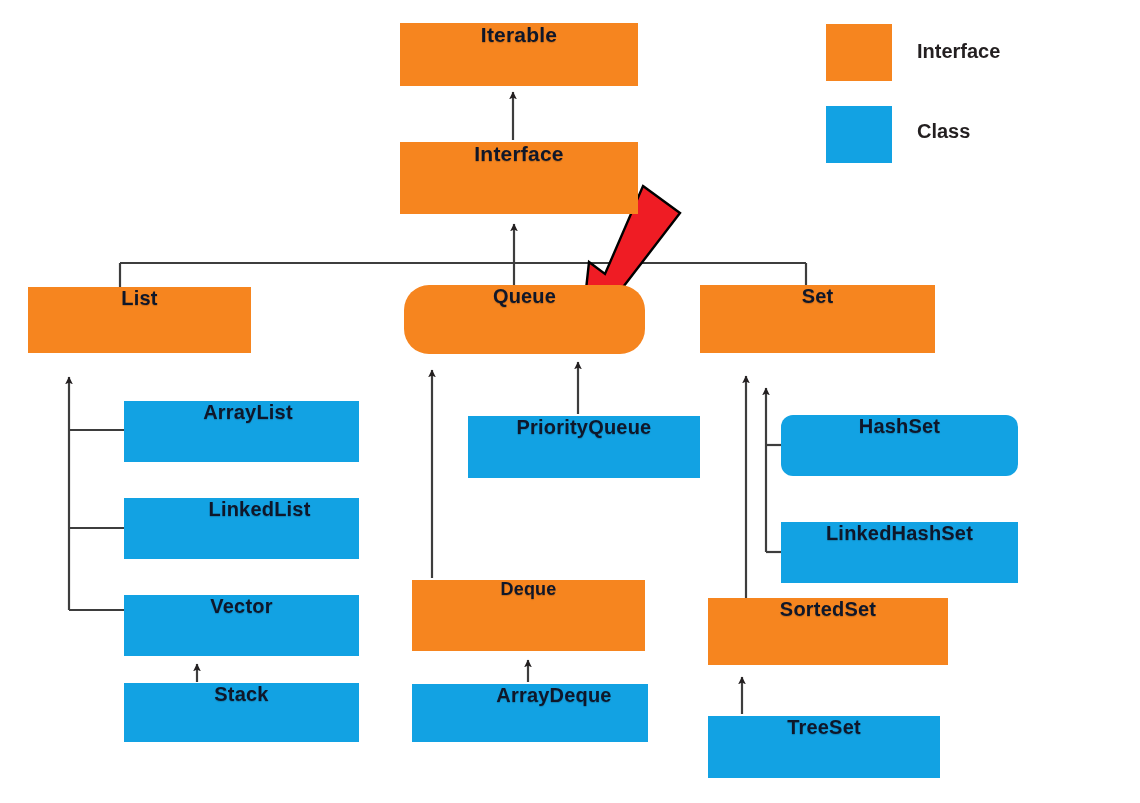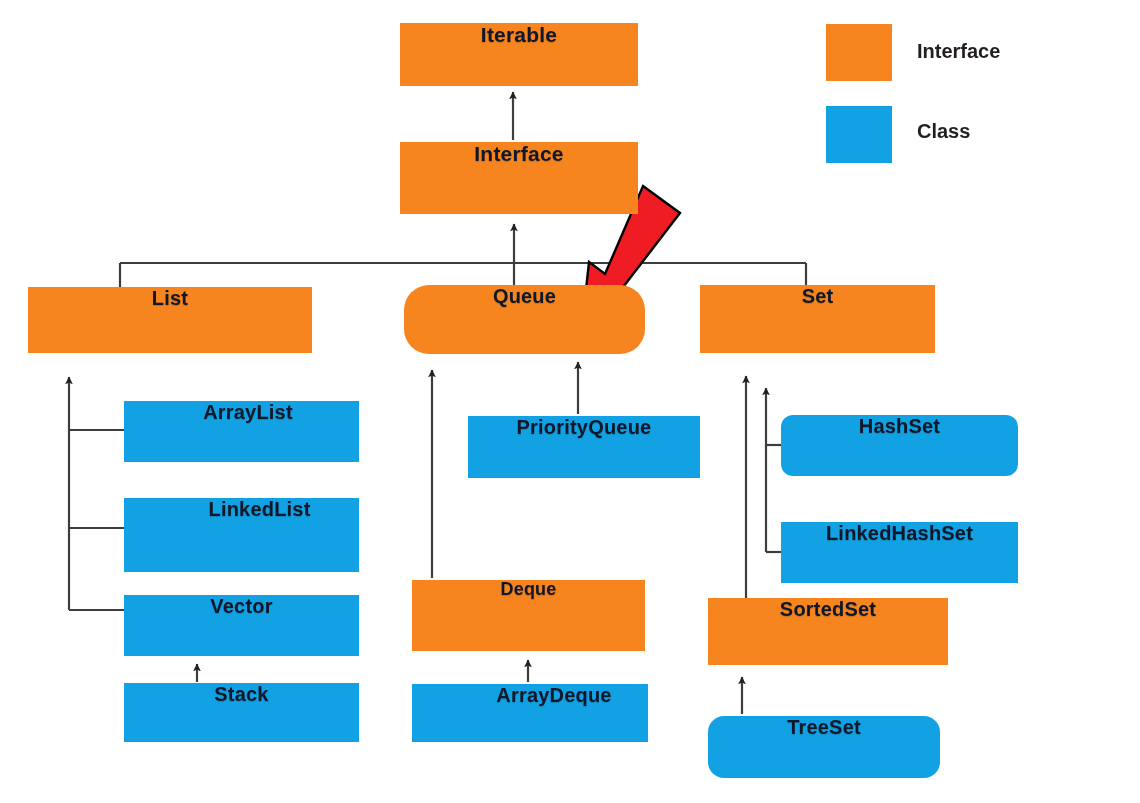--- a/index.html
+++ b/index.html
@@ -123,37 +123,37 @@
   </svg>
 
   <div class="node iface" style="left:400px; top:23px; width:238px; height:63px; font-size:21px;">
     <span>Iterable</span>
   </div>
 
   <div class="node iface" style="left:400px; top:142px; width:238px; height:72px; font-size:21px;">
     <span>Interface</span>
   </div>
 
-  <div class="node iface" style="left:28px; top:287px; width:284px; height:66px; font-size:20px;">
+  <div class="node iface" style="left:28px; top:287px; width:223px; height:66px; font-size:20px;">
     <span>List</span>
   </div>
 
   <div class="node iface" style="left:404px; top:285px; width:241px; height:69px; font-size:20px;border-radius:25px;">
     <span>Queue</span>
   </div>
 
   <div class="node iface" style="left:700px; top:285px; width:235px; height:68px; font-size:20px;">
     <span>Set</span>
   </div>
 
   <div class="node klass" style="left:124px; top:401px; width:235px; height:61px; font-size:20px;padding-left:13px;">
     <span>ArrayList</span>
   </div>
 
-  <div class="node klass" style="left:124px; top:498px; width:235px; height:74px; font-size:20px;padding-left:36px;">
+  <div class="node klass" style="left:124px; top:498px; width:235px; height:61px; font-size:20px;padding-left:36px;">
     <span>LinkedList</span>
   </div>
 
   <div class="node klass" style="left:124px; top:595px; width:235px; height:61px; font-size:20px;">
     <span>Vector</span>
   </div>
 
   <div class="node klass" style="left:124px; top:683px; width:235px; height:59px; font-size:20px;">
     <span>Stack</span>
   </div>
@@ -175,21 +175,21 @@
   </div>
 
   <div class="node klass" style="left:781px; top:522px; width:237px; height:61px; font-size:20px;">
     <span>LinkedHashSet</span>
   </div>
 
   <div class="node iface" style="left:708px; top:598px; width:240px; height:67px; font-size:20px;">
     <span>SortedSet</span>
   </div>
 
-  <div class="node klass" style="left:708px; top:716px; width:232px; height:62px; font-size:20px;border-radius:16px;">
+  <div class="node klass" style="left:708px; top:716px; width:232px; height:62px; font-size:20px;">
     <span>TreeSet</span>
   </div>
 
   <div>
     <div class="legend-swatch" style="left:826px; top:24px; width:66px; height:57px; background:#f6851f;"></div>
     <div class="legend-label" style="left:917px; top:40px; font-size:20px;">Interface</div>
 
     <div class="legend-swatch" style="left:826px; top:106px; width:66px; height:57px; background:#12a2e3;"></div>
     <div class="legend-label" style="left:917px; top:120px; font-size:20px;">Class</div>
   </div>

